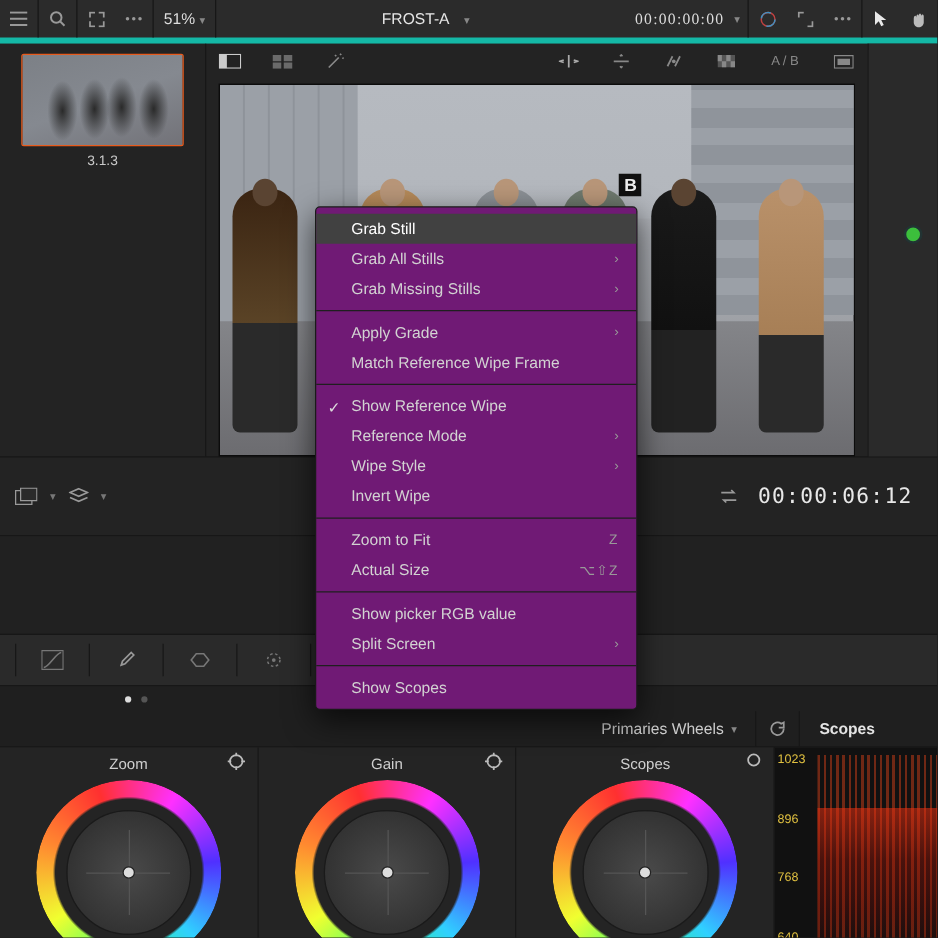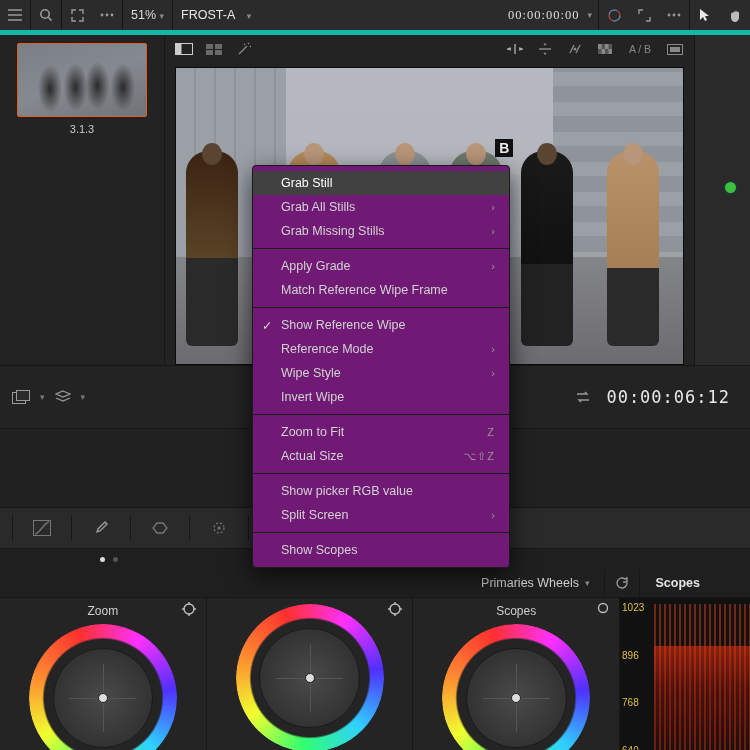--- a/index.html
+++ b/index.html
@@ -12,21 +12,21 @@
 .left-col{width:165px;border-right:1px solid #171717;padding:8px;box-sizing:border-box}
 .thumb{width:128px;height:72px;border:1px solid #e85b1d;border-radius:2px;background:linear-gradient(160deg,#7c8086 0%,#858990 50%,#727278 100%);margin:0 auto;position:relative;overflow:hidden}
 .thumb::after{content:"";position:absolute;inset:0;background:
   radial-gradient(12px 24px at 25% 62%,#2a2a2a 0%,#0000 100%),
   radial-gradient(12px 24px at 45% 60%,#2a2a2a 0%,#0000 100%),
   radial-gradient(12px 24px at 62% 58%,#2a2a2a 0%,#0000 100%),
   radial-gradient(12px 24px at 82% 60%,#2a2a2a 0%,#0000 100%)}
 .thumb-label{margin-top:6px;text-align:center;font-size:11px;color:#c9c9c9}
 .center-col{flex:1;display:flex;flex-direction:column;position:relative}
 .viewer-tools{height:28px;display:flex;align-items:center;padding:0 6px;gap:6px;justify-content:space-between}
-.vt-left,.vt-right{display:flex;gap:4px}
+.vt-left,.vt-right{display:flex;gap:16px}
 .vt-btn{width:26px;height:20px;display:flex;align-items:center;justify-content:center;color:#888}
 .viewer{flex:1;margin:4px 10px 0 10px;background:#111;border:1px solid #0c0c0c;position:relative;overflow:hidden}
 .viewer-img{position:absolute;inset:0;background:
   linear-gradient(180deg,#b6bac0 0%,#b3b7bd 36%,#aeb1b7 36.2%,#8a8c90 100%)}
 .bldgL{position:absolute;left:0;top:0;width:110px;height:64%;background:repeating-linear-gradient(90deg,#9ba0a7 0 18px,#8e939a 18px 20px),linear-gradient(#a8adb4,#8d9299)}
 .bldgR{position:absolute;right:0;top:0;width:130px;height:62%;background:repeating-linear-gradient(0deg,#8f949b 0 16px,#9ba0a7 16px 30px)}
 .sign{position:absolute;top:24%;left:63%;width:18px;height:18px;background:#111;color:#eee;font-size:14px;font-weight:700;display:flex;align-items:center;justify-content:center}
 .ground{position:absolute;left:0;right:0;bottom:0;height:36%;background:linear-gradient(#848589,#6c6c70)}
 .person{position:absolute;bottom:6%;width:52px;height:66%;border-radius:22px 22px 6px 6px}
 .p1{left:2%;background:linear-gradient(#3a2412,#5a4326 55%,#2a2a2a 55%)}
@@ -111,21 +111,21 @@
         <svg width="14" height="4">
           <circle cx="2" cy="2" r="1.4" fill="#999"></circle>
           <circle cx="7" cy="2" r="1.4" fill="#999"></circle>
           <circle cx="12" cy="2" r="1.4" fill="#999"></circle>
         </svg>
       </div>
   </div>
   <div class="tb-sep"></div>
   <div class="tb-text"><span>51%</span> <span style="font-size:9px;color:#888">▾</span></div>
   <div class="tb-sep"></div>
-  <div style="flex:1;"><span class="tb-text" style="color:#e6e6e6;font-weight:500">FROST-A</span> <span style="font-size:9px;color:#888">▾</span></div>
+  <div style="flex:1;text-align:center"><span class="tb-text" style="color:#e6e6e6;font-weight:500">FROST-A</span> <span style="font-size:9px;color:#888">▾</span></div>
   <div class="tb-text" style="font-family:Liberation Serif, serif;letter-spacing:1px">00:00:00:00</div>
   <span style="font-size:9px;color:#888;padding-right:6px">▾</span>
   <div class="tb-sep"></div>
   <div class="tb-btn">
       <svg width="15" height="15">
         <circle cx="7.5" cy="7.5" r="5.5" fill="none" stroke="#c04040" stroke-width="1.2"></circle>
         <circle cx="7.5" cy="7.5" r="5.5" fill="none" stroke="#4090c0" stroke-width="1.2" stroke-dasharray="10 8"></circle>
       </svg>
     </div>
   <div class="tb-btn">
@@ -366,20 +366,21 @@
           <path d="M7 0v3M7 11v3M0 7h3M11 7h3" stroke="#bbb" stroke-width="1.4"></path>
         </svg>
       </span>
     <div class="wheel-wrap">
         <div class="wheel"></div>
         <div class="wheel-inner wheel-cross"></div>
         <div class="wheel-center"></div>
       </div>
   </div>
   <div class="wheel-cell">
+    <div class="wheel-label">Gain</div>
     <span class="picker-ic">
         <svg width="14" height="14">
           <circle cx="7" cy="7" r="5" fill="none" stroke="#bbb" stroke-width="1.4"></circle>
           <path d="M7 0v3M7 11v3M0 7h3M11 7h3" stroke="#bbb" stroke-width="1.4"></path>
         </svg>
       </span>
     <div class="wheel-wrap">
         <div class="wheel"></div>
         <div class="wheel-inner wheel-cross"></div>
         <div class="wheel-center"></div>

